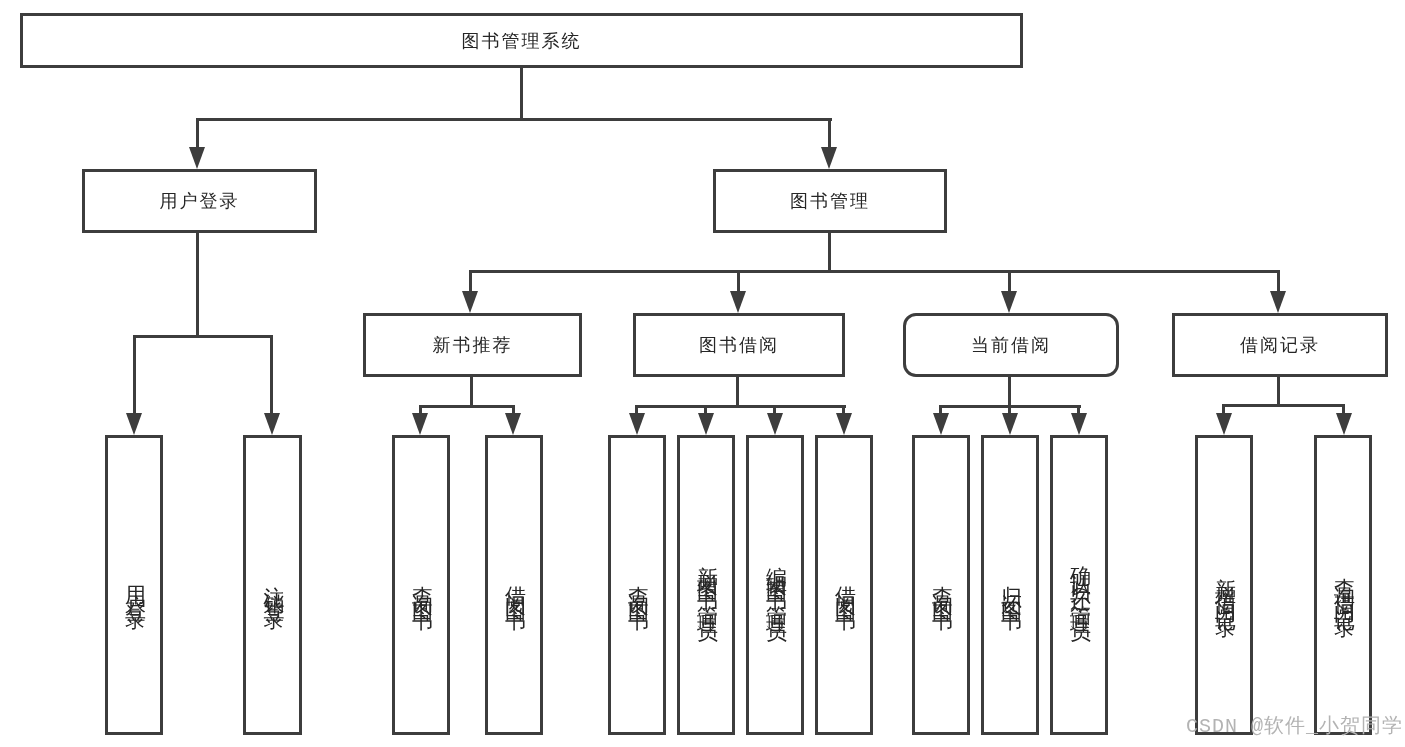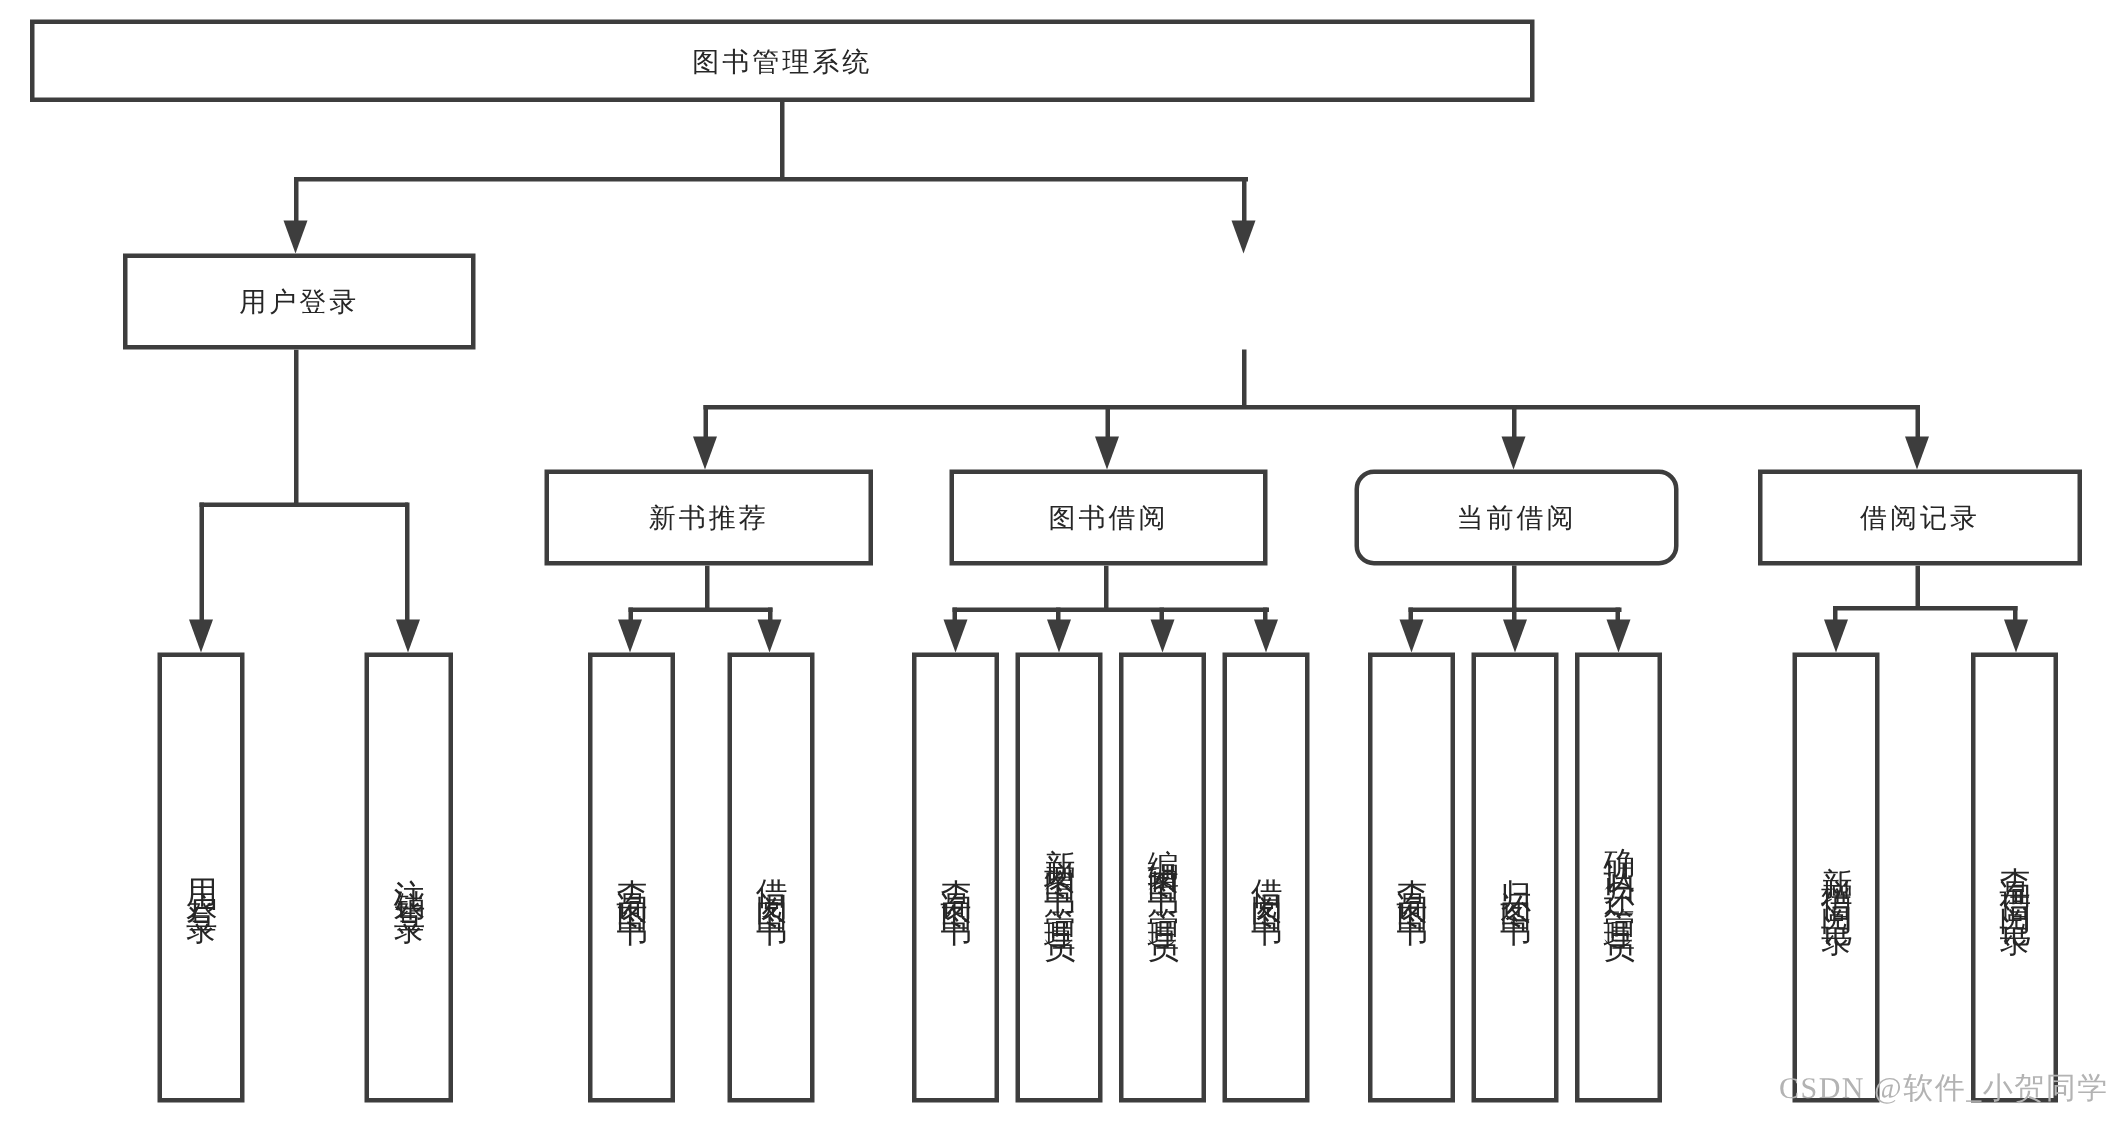--- a/index.html
+++ b/index.html
@@ -1,21 +1,21 @@
 <!DOCTYPE html>
 <html><head>
 <meta charset="utf-8">
 <style>
   html, body { margin: 0; padding: 0; background: #ffffff; }
   #canvas {
     position: relative;
     width: 1405px;
     height: 747px;
     background: #ffffff;
-    font-family: Liberation Serif, serif;
+    font-family: Liberation Mono, monospace;
     overflow: hidden;
   }
   .box {
     position: absolute;
     box-sizing: border-box;
     border: 3px solid #3d3d3d;
     background: #ffffff;
     display: flex;
     align-items: center;
     justify-content: center;
@@ -76,20 +76,23 @@
   <div class="vl" style="left:520px; top:68px; height:52px;"></div>
   <div class="hl" style="left:196px; top:118px; width:636px;"></div>
   <div class="vl" style="left:196px; top:118px; height:32px;"></div>
   <div class="ah" style="left:189px; top:147px;"></div>
   <div class="vl" style="left:828px; top:118px; height:32px;"></div>
   <div class="ah" style="left:821px; top:147px;"></div>
 
   <div class="box" style="left:82px; top:169px; width:235px; height:64px;">
     <span>用户登录</span>
   </div>
+  <div class="box" style="left:713px; top:169px; width:234px; height:64px;">
+    <span>图书管理</span>
+  </div>
 
   <div class="vl" style="left:196px; top:233px; height:104px;"></div>
   <div class="hl" style="left:133px; top:335px; width:139px;"></div>
   <div class="vl" style="left:133px; top:335px; height:80px;"></div>
   <div class="ah" style="left:126px; top:413px;"></div>
   <div class="vl" style="left:270px; top:335px; height:80px;"></div>
   <div class="ah" style="left:264px; top:413px;"></div>
 
   <div class="vl" style="left:828px; top:233px; height:39px;"></div>
   <div class="hl" style="left:469px; top:270px; width:810px;"></div>

